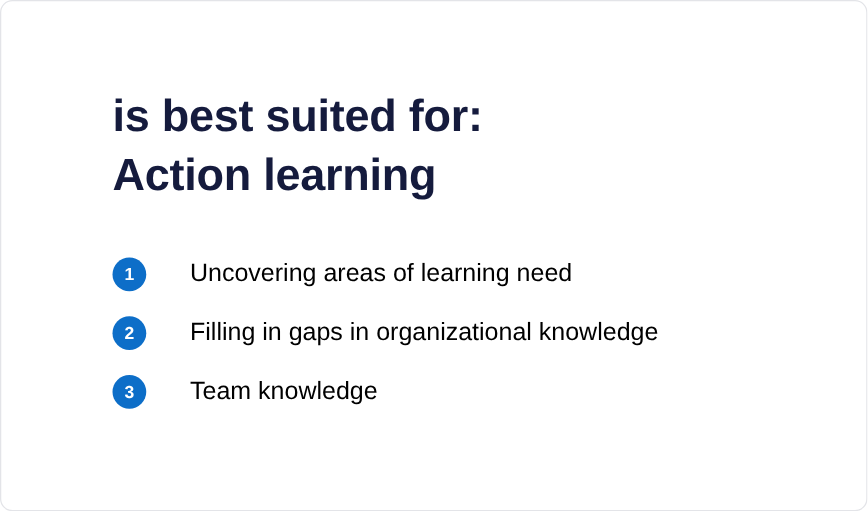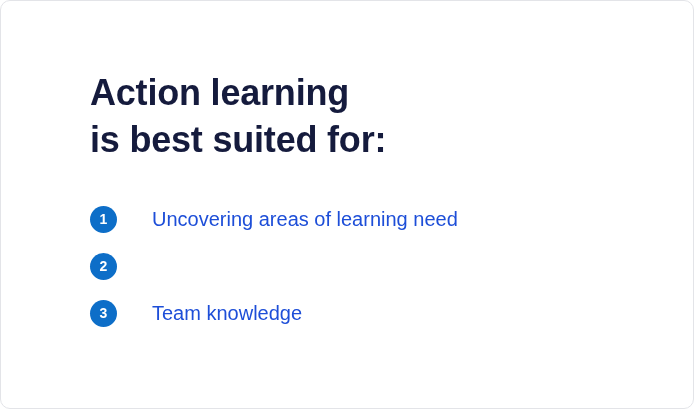--- a/index.html
+++ b/index.html
@@ -74,48 +74,49 @@
     font-size: 14px;
     font-weight: bold;
     display: flex;
     align-items: center;
     justify-content: center;
     line-height: 1;
   }
 
   .item-text {
     margin-left: 35px;
-    color: #1d4ed8;
+    color: #000000;
     font-size: 20px;
     font-weight: normal;
     line-height: 28px;
     white-space: nowrap;
   }
 </style>
 </head>
 <body>
 
 <div class="card">
 
   <div class="content">
     <h1 class="title">
+      <span class="title-line">is best suited for:</span>
       <span class="title-line">Action learning</span>
-      <span class="title-line">is best suited for:</span>
     </h1>
   </div>
 
   <ul class="list">
 
     <li class="list-item">
       <span class="badge">1</span>
       <span class="item-text">Uncovering areas of learning need</span>
     </li>
 
     <li class="list-item">
       <span class="badge">2</span>
+      <span class="item-text">Filling in gaps in organizational knowledge</span>
     </li>
 
     <li class="list-item">
       <span class="badge">3</span>
       <span class="item-text">Team knowledge</span>
     </li>
 
   </ul>
 
 </div>

